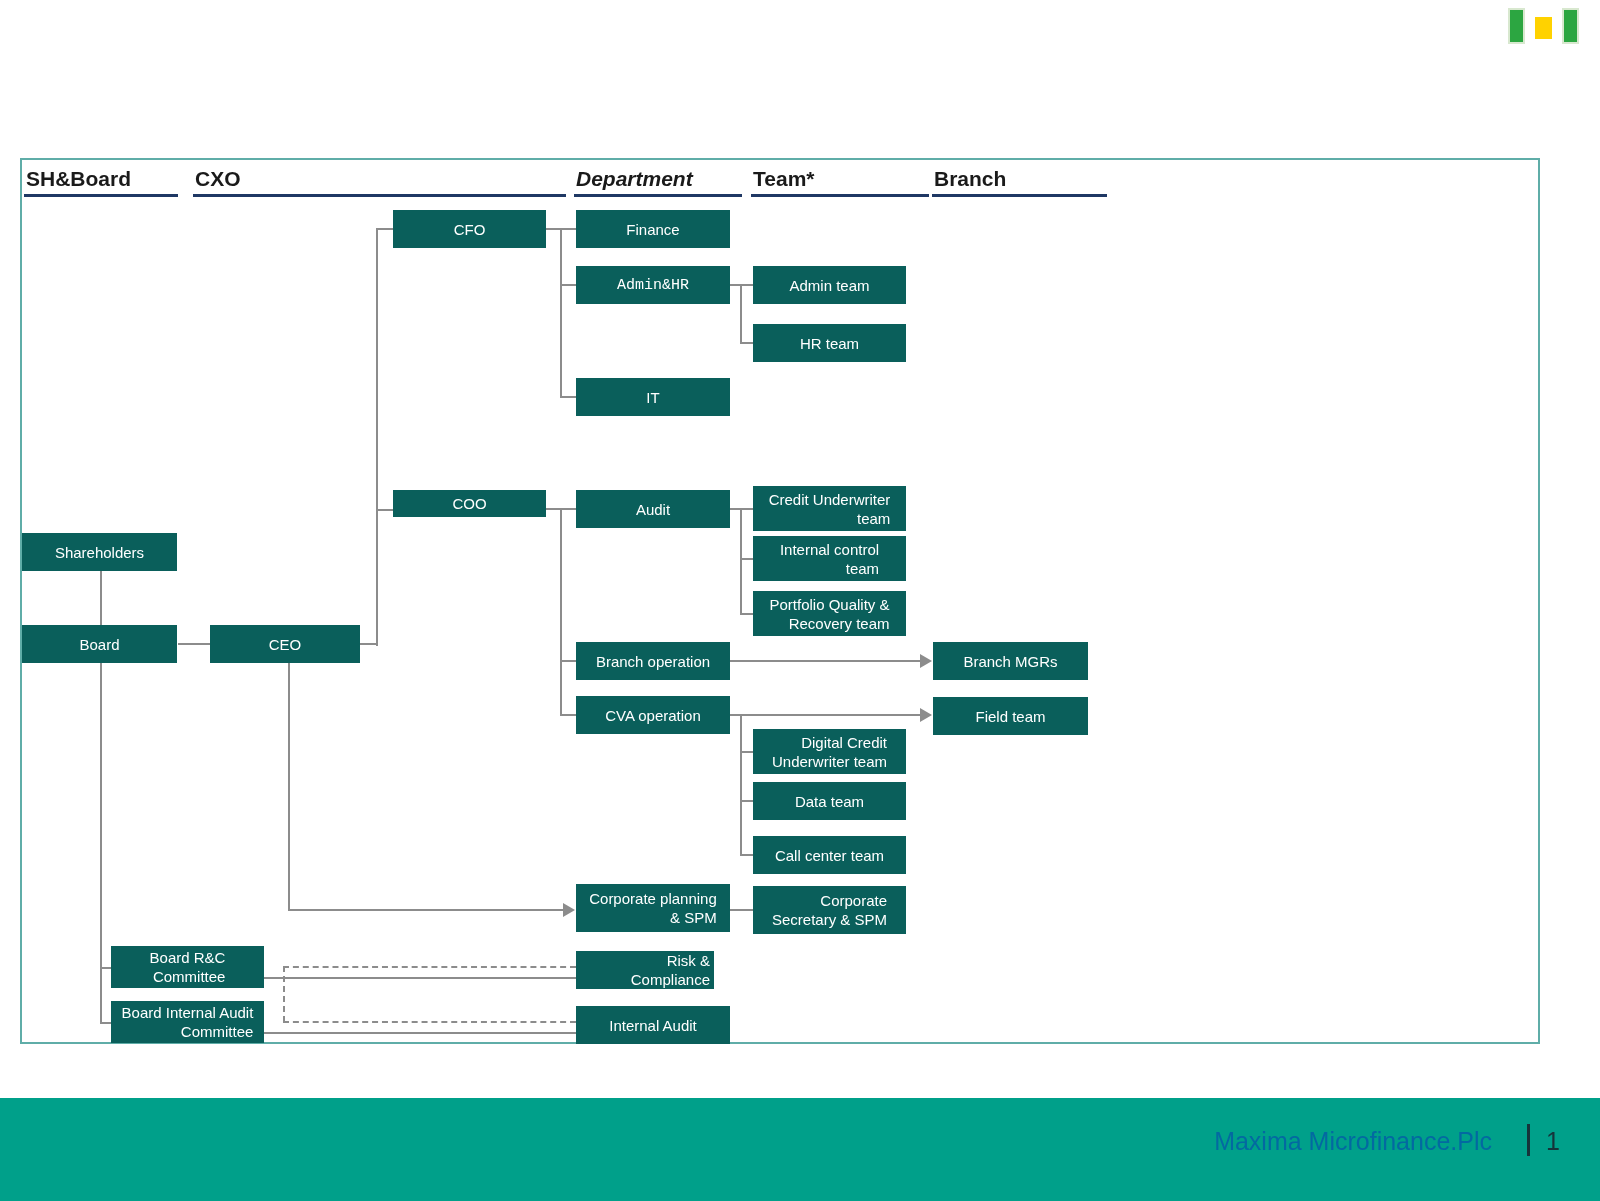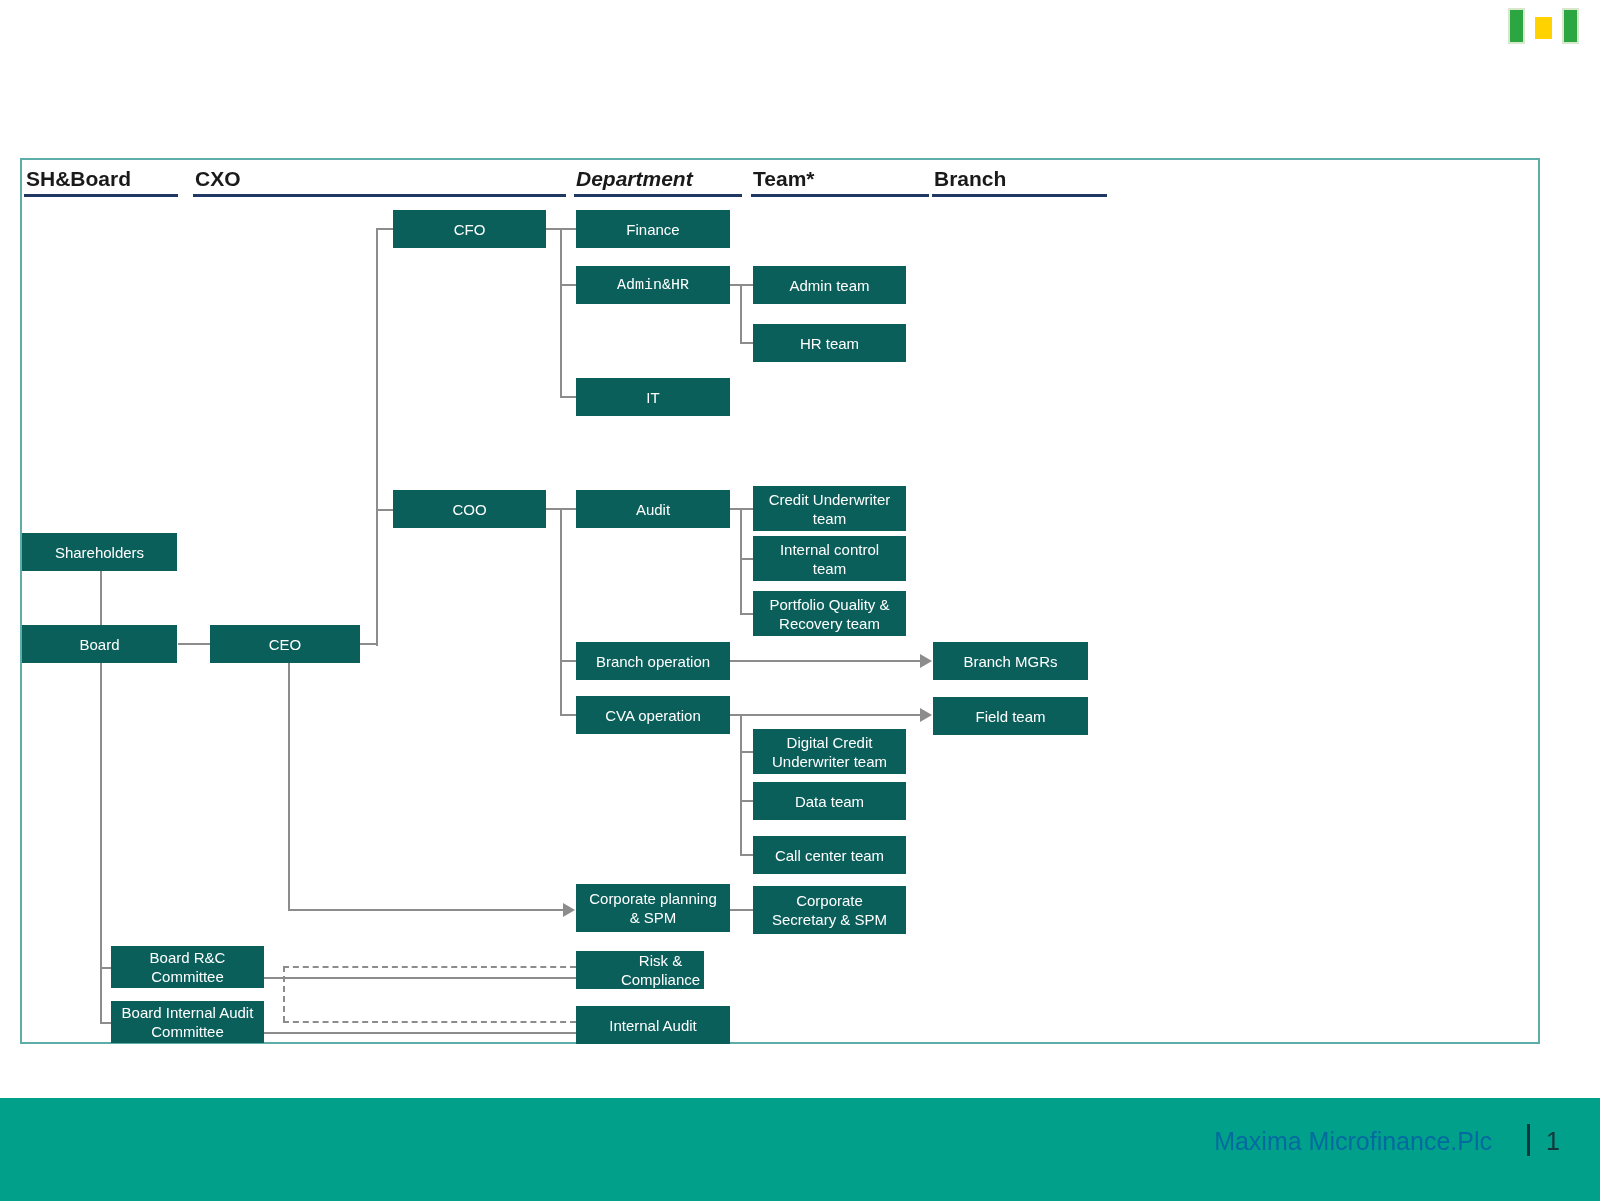--- a/index.html
+++ b/index.html
@@ -40,21 +40,21 @@
     white-space: nowrap; line-height: 26px;
   }
   .col-rule { position: absolute; height: 3px; background: #1f3864; }
 
   
   .node {
     position: absolute;
     background: #0a5f5b;
     color: #ffffff;
     display: flex; align-items: center; justify-content: center;
-    text-align: center;
+    text-align: right;
     font-size: 15px; line-height: 19px;
     padding: 2px 4px;
     white-space: pre-line;
   }
 
   
   .ln { position: absolute; background: #8c8c8c; }
   .ln.h { height: 2px; }
   .ln.v { width: 2px; }
   .dash-h {
@@ -175,31 +175,31 @@
 
   <div class="node" style="left:22px;  top:533px; width:155px; height:38px;">Shareholders</div>
   <div class="node" style="left:22px;  top:625px; width:155px; height:38px;">Board</div>
   <div class="node" style="left:111px; top:946px; width:153px; height:42px;">Board R&amp;C
 Committee</div>
   <div class="node" style="left:111px; top:1001px; width:153px; height:42px;">Board Internal Audit
 Committee</div>
 
   <div class="node" style="left:210px; top:625px; width:150px; height:38px;">CEO</div>
   <div class="node" style="left:393px; top:210px; width:153px; height:38px;">CFO</div>
-  <div class="node" style="left:393px; top:490px; width:153px; height:38px;">COO</div>
+  <div class="node" style="left:393px; top:490px; width:153px; height:27px;">COO</div>
 
   <div class="node" style="left:576px; top:210px; width:154px; height:38px;">Finance</div>
   <div class="node" style="left:576px; top:266px; width:154px; height:38px;font-family:Liberation Mono, monospace;">Admin&amp;HR</div>
   <div class="node" style="left:576px; top:378px; width:154px; height:38px;">IT</div>
   <div class="node" style="left:576px; top:490px; width:154px; height:38px;">Audit</div>
   <div class="node" style="left:576px; top:642px; width:154px; height:38px;">Branch operation</div>
   <div class="node" style="left:576px; top:696px; width:154px; height:38px;">CVA operation</div>
   <div class="node" style="left:576px; top:884px; width:154px; height:48px;">Corporate planning
 &amp; SPM</div>
-  <div class="node" style="left:576px; top:951px; width:128px; height:38px;padding-left:45px;">Risk &amp; Compliance</div>
+  <div class="node" style="left:576px; top:951px; width:138px; height:38px;padding-left:45px;">Risk &amp; Compliance</div>
   <div class="node" style="left:576px; top:1006px; width:154px; height:38px;">Internal Audit</div>
 
   <div class="node" style="left:753px; top:266px; width:153px; height:38px;">Admin team</div>
   <div class="node" style="left:753px; top:324px; width:153px; height:38px;">HR team</div>
   <div class="node" style="left:753px; top:486px; width:153px; height:45px;">Credit Underwriter
 team</div>
   <div class="node" style="left:753px; top:536px; width:153px; height:45px;">Internal control
 team</div>
   <div class="node" style="left:753px; top:591px; width:153px; height:45px;">Portfolio Quality &amp;
 Recovery team</div>

